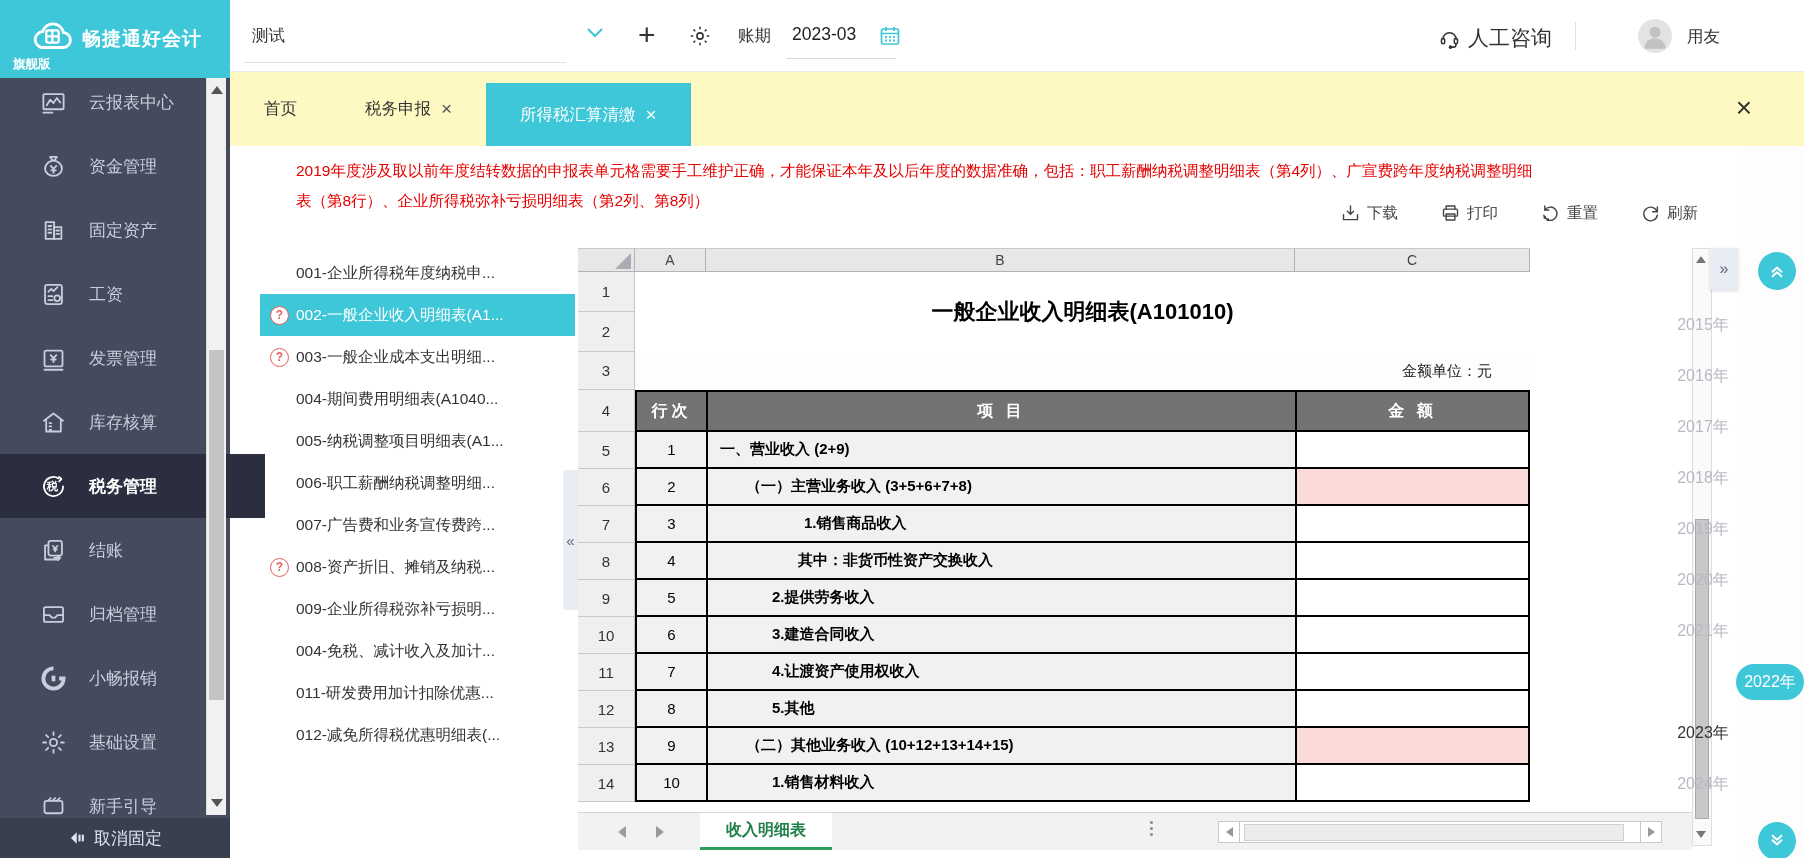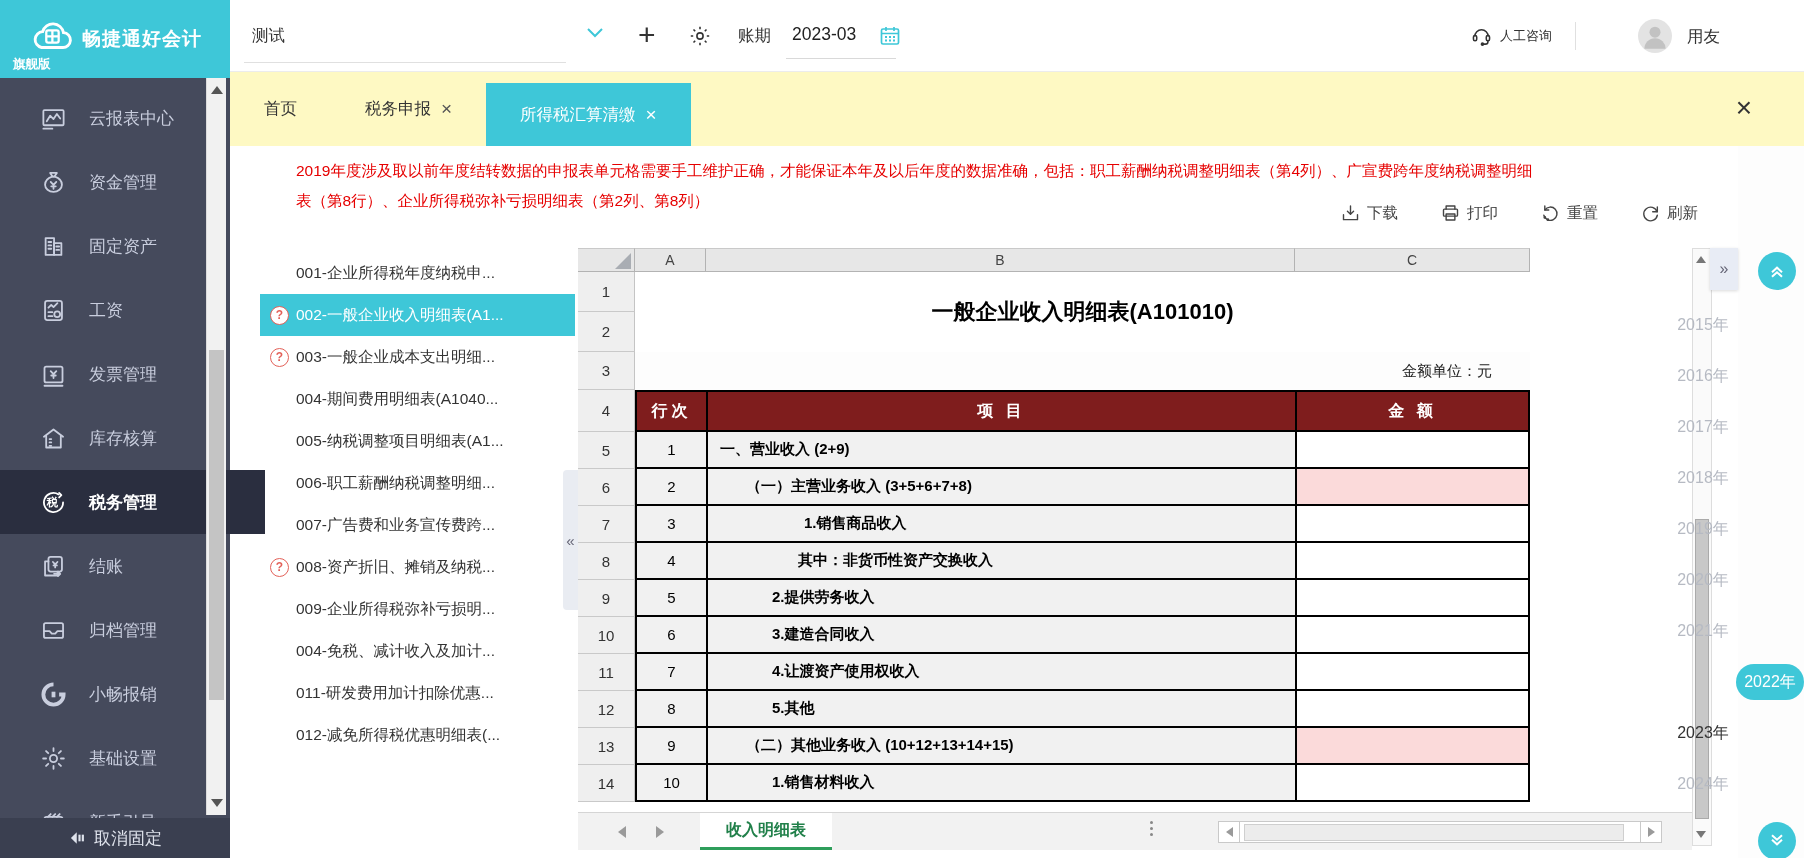--- a/index.html
+++ b/index.html
@@ -5,21 +5,21 @@
   html,body{margin:0;padding:0;background:#9aa0a8;}
   *{box-sizing:border-box;font-family:"Liberation Sans","DejaVu Sans",sans-serif;}
   #app{position:relative;width:1804px;height:858px;background:#fff;overflow:hidden;}
 
   
   #sidebar{position:absolute;left:0;top:0;width:230px;height:858px;background:#454a5c;}
   #logo{position:absolute;left:0;top:0;width:230px;height:78px;background:#3ec7d8;color:#fff;}
   #logo .lname{position:absolute;left:82px;top:26px;font-size:19px;font-weight:bold;letter-spacing:1px;}
   #logo .ledition{position:absolute;left:13px;top:56px;font-size:12.5px;font-weight:bold;}
   #logo svg{position:absolute;left:28px;top:16px;}
-  #menu{position:absolute;left:0;top:86px;width:265px;}
+  #menu{position:absolute;left:0;top:70px;width:265px;}
   .menu-item{height:64px;display:flex;align-items:center;padding-left:40px;color:#c9cede;font-size:17px;cursor:pointer;}
   .menu-item .mi-icon{width:27px;height:27px;margin-right:22px;display:inline-flex;}
   .menu-item.selected{background:#2a2e3f;color:#fff;font-weight:bold;}
   #side-scroll{position:absolute;left:206px;top:78px;width:20px;height:737px;background:#f1f1f1;border-left:1px solid #dcdcdc;}
   #side-scroll .thumb{position:absolute;left:2px;top:272px;width:15px;height:350px;background:#c4c4c4;}
   .arr{width:0;height:0;border-left:6px solid transparent;border-right:6px solid transparent;}
   .arr.up{border-bottom:8px solid #555;}
   .arr.down{border-top:8px solid #555;}
   #side-scroll .arr{position:absolute;left:4px;}
   #side-scroll .arr.up{top:8px;}
@@ -31,21 +31,21 @@
   #topbar{position:absolute;left:230px;top:0;width:1574px;height:72px;background:#fff;border-bottom:1px solid #ececec;}
   #org-name{position:absolute;left:22px;top:25px;font-size:16.5px;color:#333;cursor:pointer;}
   #org-underline{position:absolute;left:14px;top:62px;width:322px;border-bottom:1px solid #e0e0e0;}
   #org-chevron{position:absolute;left:355px;top:26px;cursor:pointer;}
   #plus-btn{position:absolute;left:408px;top:18px;font-size:30px;color:#333;cursor:pointer;font-weight:300;}
   #gear-btn{position:absolute;left:458px;top:24px;cursor:pointer;}
   #period-label{position:absolute;left:508px;top:25px;font-size:16.5px;color:#333;}
   #period-value{position:absolute;left:562px;top:24px;font-size:17.5px;color:#222;}
   #period-underline{position:absolute;left:556px;top:58px;width:110px;border-bottom:1px solid #d9d9d9;}
   #calendar-btn{position:absolute;left:648px;top:24px;cursor:pointer;}
-  #support{position:absolute;right:252px;top:24px;display:flex;align-items:center;font-size:13px;color:#333;cursor:pointer;}
+  #support{position:absolute;right:252px;top:24px;display:flex;align-items:center;font-size:21px;color:#333;cursor:pointer;}
   #support svg{margin-right:7px;}
   #topbar .vdiv{position:absolute;right:228px;top:22px;height:28px;border-left:1px solid #e0e0e0;}
   #avatar{position:absolute;right:132px;top:19px;width:34px;height:34px;border-radius:50%;background:#e3e3e3;overflow:hidden;}
   #username{position:absolute;right:84px;top:26px;font-size:16.5px;color:#333;}
 
   
   #tabbar{position:absolute;left:230px;top:72px;width:1574px;height:74px;background:#fef9c3;}
   #tabs{position:absolute;left:0;top:0;height:74px;display:flex;align-items:flex-end;}
   .tab{display:flex;align-items:center;height:74px;padding:0 34px;font-size:16.5px;color:#333;cursor:pointer;}
   .tab .close{margin-left:10px;font-size:19px;color:#555;}
@@ -79,21 +79,21 @@
   #corner .tri{position:absolute;right:3px;bottom:2px;width:0;height:0;border-bottom:16px solid #a9adb3;border-right:16px solid transparent;transform:scaleX(-1);}
   #rows{position:absolute;left:0;top:24px;width:952px;}
   .srow{display:flex;}
   .gut{width:57px;background:#efefef;border-right:1px solid #c4c4c4;border-bottom:1px solid #c9c9c9;color:#333;font-size:15px;
      display:flex;align-items:center;justify-content:center;flex:0 0 57px;}
   .blank-b{flex:1;background:#fff;}
   #title-cell{position:absolute;left:57px;top:24px;width:895px;height:80px;display:flex;align-items:center;justify-content:center;
      font-size:22px;font-weight:bold;color:#000;background:#fff;}
   .unit-cell{flex:1;display:flex;align-items:center;justify-content:flex-end;padding-right:38px;font-size:15px;color:#222;background:#fdfdfd;}
   .hrow{height:42px;}
-  .hrow .hcell{background:#7f1d1d;color:#fff;font-weight:bold;font-size:16px;display:flex;align-items:center;justify-content:center;
+  .hrow .hcell{background:#737373;color:#fff;font-weight:bold;font-size:16px;display:flex;align-items:center;justify-content:center;
      border-top:2px solid #000;border-bottom:2px solid #000;letter-spacing:4px;}
   .ca{width:71px;flex:0 0 71px;border-left:2px solid #000;}
   .cb{width:589px;flex:0 0 589px;border-left:2px solid #000;}
   .cc{width:235px;flex:0 0 235px;border-left:2px solid #000;border-right:2px solid #000;}
   .drow{height:37px;}
   .drow .ca{background:#f1f1f1;border-bottom:2px solid #000;display:flex;align-items:center;justify-content:center;font-size:15px;color:#000;}
   .drow .cb{background:#f1f1f1;border-bottom:2px solid #000;display:flex;align-items:center;font-size:15px;font-weight:bold;color:#000;}
   .drow .cc{background:#fff;border-bottom:2px solid #000;}
   .drow .cc.pink{background:#fbdada;}
   #vscroll{position:absolute;left:1692px;top:248px;width:20px;height:598px;background:#fafafa;border:1px solid #ddd;}

